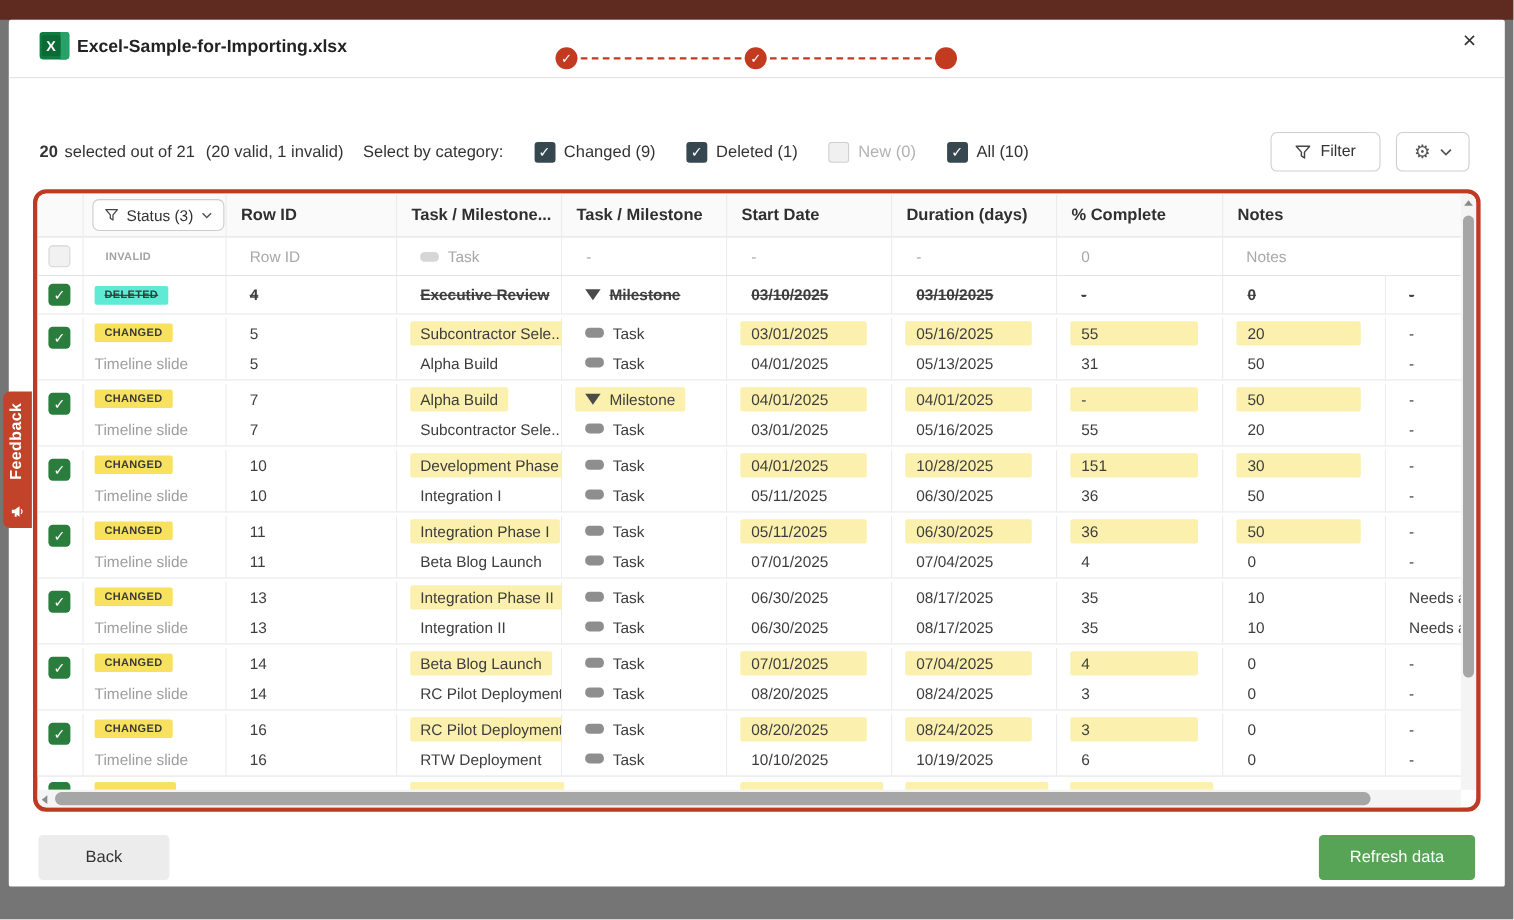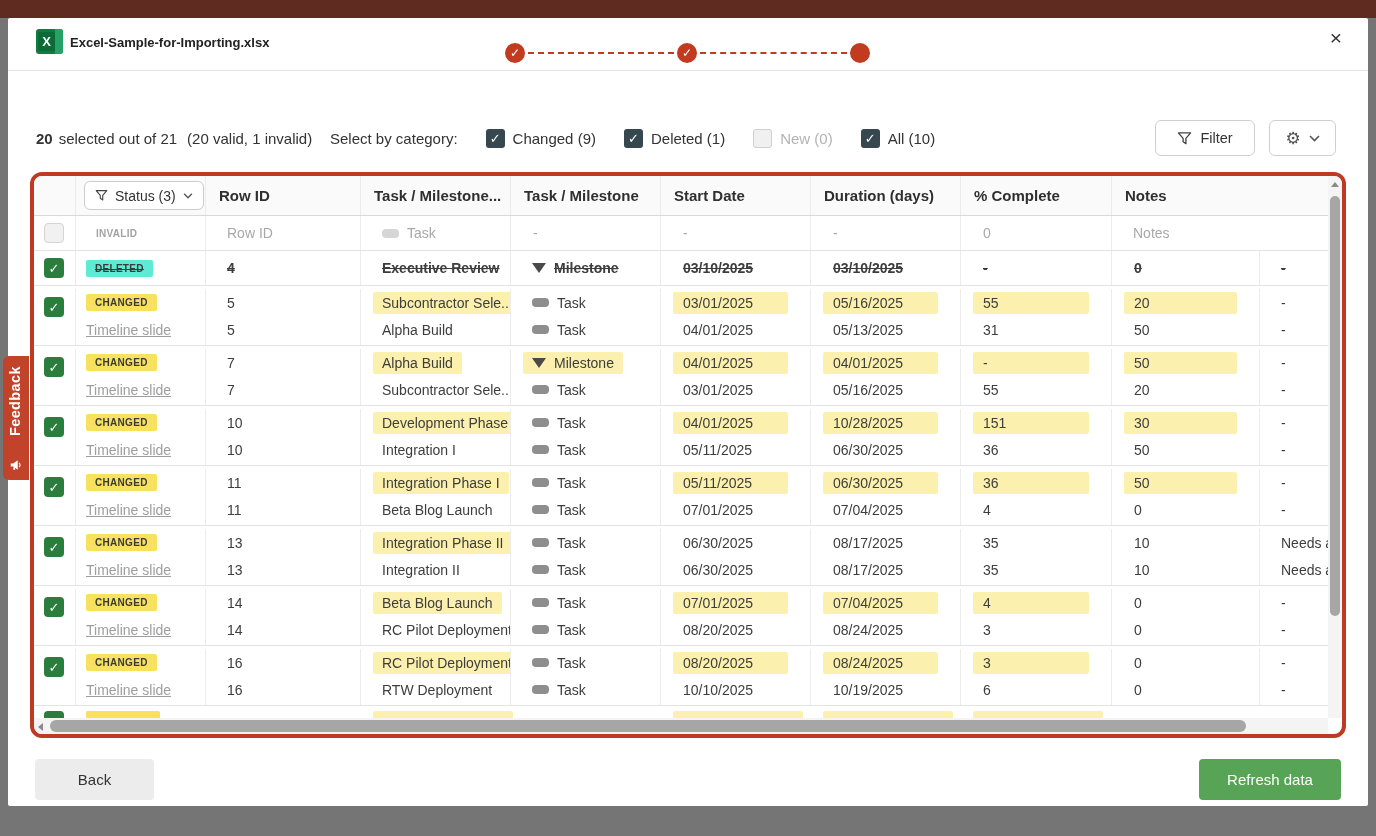--- a/index.html
+++ b/index.html
@@ -6,21 +6,21 @@
   body { font-family: "Liberation Sans", sans-serif; }
   .screen { position: relative; width: 1376px; height: 836px; background:#757575; overflow:hidden; }
   .topbar { position:absolute; left:0; top:0; width:1376px; height:18px; background:#5f2b21; }
   .modal { position:absolute; left:8px; top:18px; width:1360px; height:788px; background:#ffffff; border-radius:2px; }
 
   
   .mheader { position:absolute; left:8px; top:18px; width:1360px; height:53px; border-bottom:1px solid #e3e3e3; }
   .xlicon { position:absolute; left:28px; top:11px; width:27px; height:25px; background:#0f7b40; border-radius:3px; }
   .xlicon .strip { position:absolute; right:0; top:0; width:8px; height:100%; background:#26a269; border-radius:0 3px 3px 0; }
   .xlicon .xchar { position:absolute; left:2px; top:3px; width:17px; height:19px; background:#0b6a36; border-radius:2px; color:#fff; font-weight:bold; font-size:13px; text-align:center; line-height:19px; }
-  .filename { position:absolute; left:62px; top:0; height:53px; line-height:50px; font-size:13px; font-weight:600; color:#222; }
+  .filename { position:absolute; left:62px; top:0; height:53px; line-height:50px; font-size:16px; font-weight:600; color:#222; }
   .closebtn { position:absolute; right:18px; top:6px; width:28px; height:28px; border:none; background:transparent; font-size:21px; color:#333; cursor:pointer; line-height:28px; text-align:center; }
 
   .step-label { position:absolute; top:22px; transform:translateX(-50%); font-size:11px; color:#ffffff; white-space:nowrap; }
   .dot { position:absolute; top:43px; transform:translateX(-50%); width:20px; height:20px; border-radius:50%; background:#c23a20; color:#fff; font-size:12px; line-height:20px; text-align:center; z-index:3; }
   .dash { position:absolute; top:52px; border-top:2px dashed #c23a20; z-index:2; }
 
   
   .summary { position:absolute; left:36px; top:120px; height:36px; display:flex; align-items:center; font-size:15px; color:#333; }
   .summary b { margin-right:6px; }
   .summary .validity { margin-left:10px; }
@@ -46,21 +46,21 @@
   .trow.double { height:60px; padding-top:3px; }
   .trow.single { height:35px; }
   .td { border-right:1px solid #ececec; padding-left:12px; overflow:hidden; }
   .td:last-child { border-right:none; }
   .ln { height:27px; display:flex; align-items:center; white-space:nowrap; }
   .single .ln { height:34px; }
   .val { font-size:14px; color:#3d3d3d; }
   .blockv { display:block; width:calc(100% - 22px); padding:3px 10px; border-radius:2px; }
   .snug { display:inline-block; padding:3px 9px; border-radius:2px; }
   .hl { background:#fbf0ad; }
-  .sub { font-size:14px; color:#9e9e9e; margin-left:10px;text-decoration:underline; }
+  .sub { font-size:14px; color:#9e9e9e; margin-left:10px; }
   .badge { display:inline-block; margin-left:10px; padding:3px 9px; font-size:10px; font-weight:bold; color:#3a3a3a; border-radius:2px; letter-spacing:.3px; }
   .b-changed { background:#f7e15e; }
   .b-deleted { background:#5eead4; }
   .b-invalid { color:#a3a3a3; padding-left:10px; }
   .cb { width:20px; height:20px; border-radius:4px; margin:8px 0 0 10px; display:flex; align-items:center; justify-content:center; font-size:13px; color:#fff; cursor:pointer; }
   .single .cb { margin-top:7px; }
   .cb-checked { background:#2a7d3d; }
   .cb-empty { background:#f1f1f1; border:1px solid #d5d5d5; }
   .ticon { display:none; margin-right:8px; flex:none; }
   .ticon.pill { display:inline-block; width:17px; height:9px; border-radius:4px; background:#8e8e8e; }

